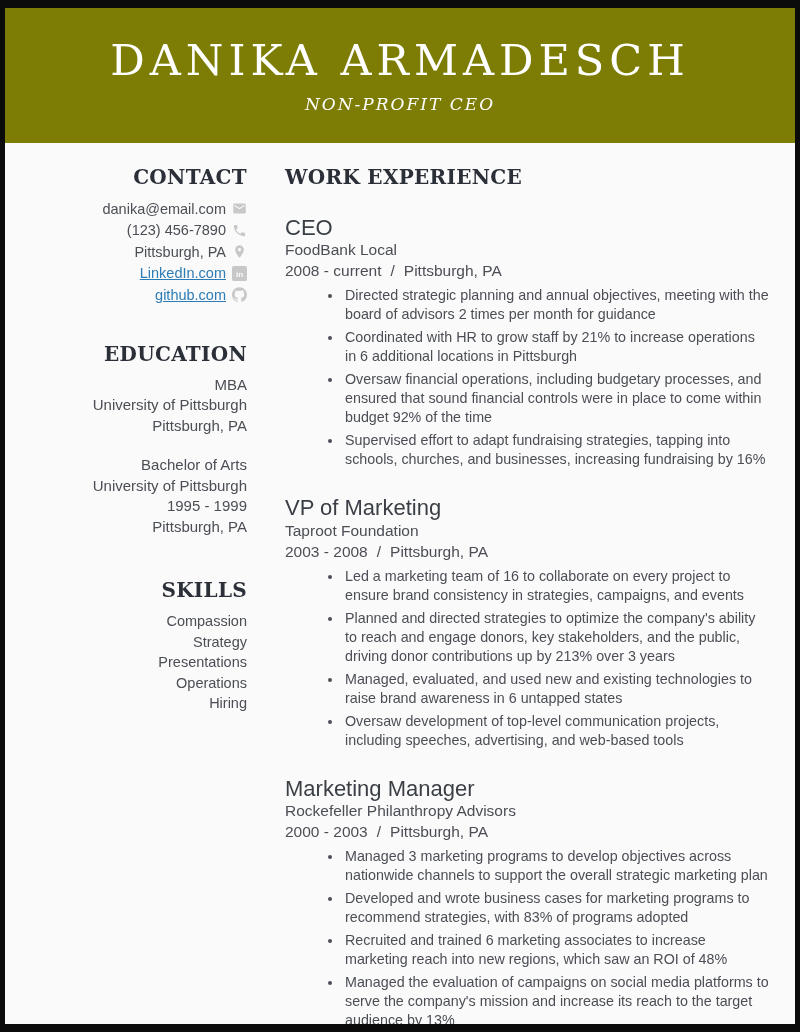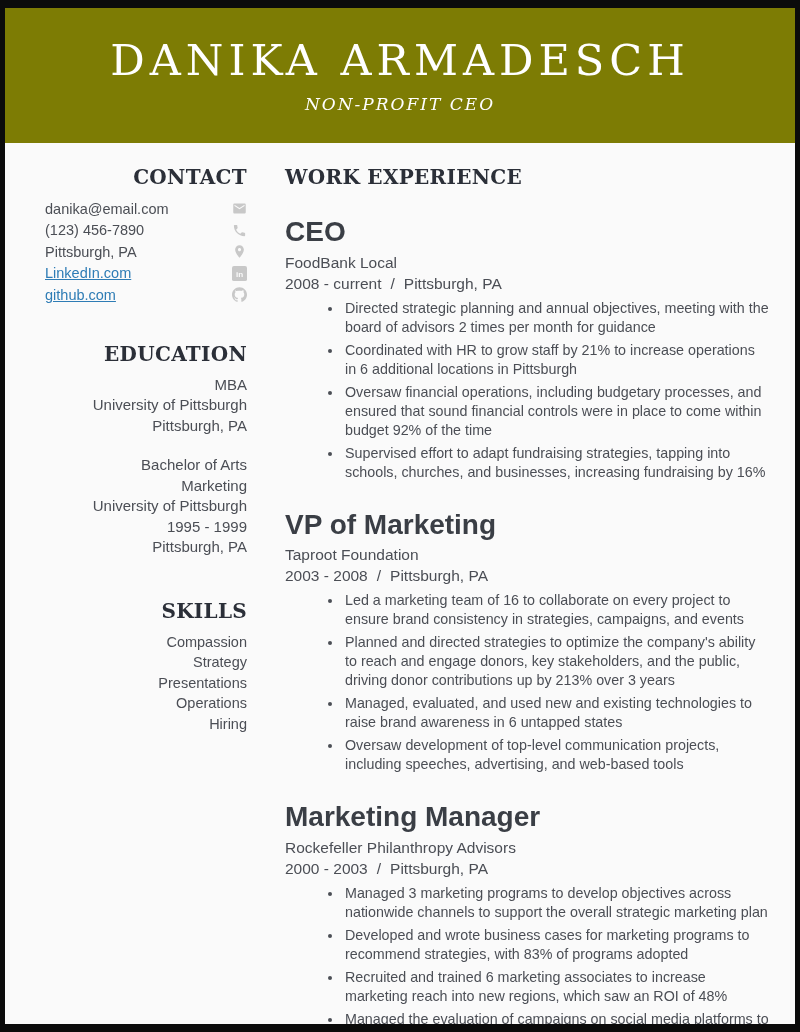--- a/index.html
+++ b/index.html
@@ -69,21 +69,21 @@
     font-family:"DejaVu Serif","Liberation Serif",serif;
     font-weight:700;
     font-size:20px;
     color:var(--heading);
     letter-spacing:.3px;
     line-height:1.15;
   }
   
   .contact-list{margin-top:9px;}
   .contact-row{
-    display:flex;align-items:center;justify-content:space-between;
+    display:flex;align-items:center;justify-content:flex-end;
     gap:6px;
     height:21.5px;
     font-size:14.5px;
     color:var(--body);
     white-space:nowrap;
   }
   .contact-row a{
     color:var(--link);
     text-decoration:underline;
   }
@@ -107,27 +107,26 @@
   .skills-list{margin-top:9px;list-style:none;}
   .skill-item{
     font-size:14.5px;
     line-height:20.5px;
     color:var(--body);
   }
   
   .job{margin-top:26px;}
   .job:first-of-type{margin-top:9px;}
   .job-title{
-    font-size:28px;
-    font-weight:700;
+    font-size:22px;
+    font-weight:400;
     color:var(--title);
     line-height:1.2;
   }
   .company{
-    margin-top:5px;
     font-size:15.5px;
     color:var(--body);
   }
   .dateline{
     margin-top:3px;
     font-size:15.5px;
     color:var(--body);
   }
   .dateline .sep{margin:0 9px;}
   .bullets{
@@ -204,21 +203,20 @@
         </div>
 
         <div class="section-heading edu-heading">EDUCATION</div>
         <div class="edu-entry">
           <div class="edu-line">MBA</div>
           <div class="edu-line">University of Pittsburgh</div>
           <div class="edu-line">Pittsburgh, PA</div>
         </div>
         <div class="edu-entry">
           <div class="edu-line">Bachelor of Arts</div>
-          <div class="edu-line">Marketing</div>
           <div class="edu-line">University of Pittsburgh</div>
           <div class="edu-line">1995 - 1999</div>
           <div class="edu-line">Pittsburgh, PA</div>
         </div>
 
         <div class="section-heading skills-heading">SKILLS</div>
         <ul class="skills-list">
           <li class="skill-item">Compassion</li>
           <li class="skill-item">Strategy</li>
           <li class="skill-item">Presentations</li>

